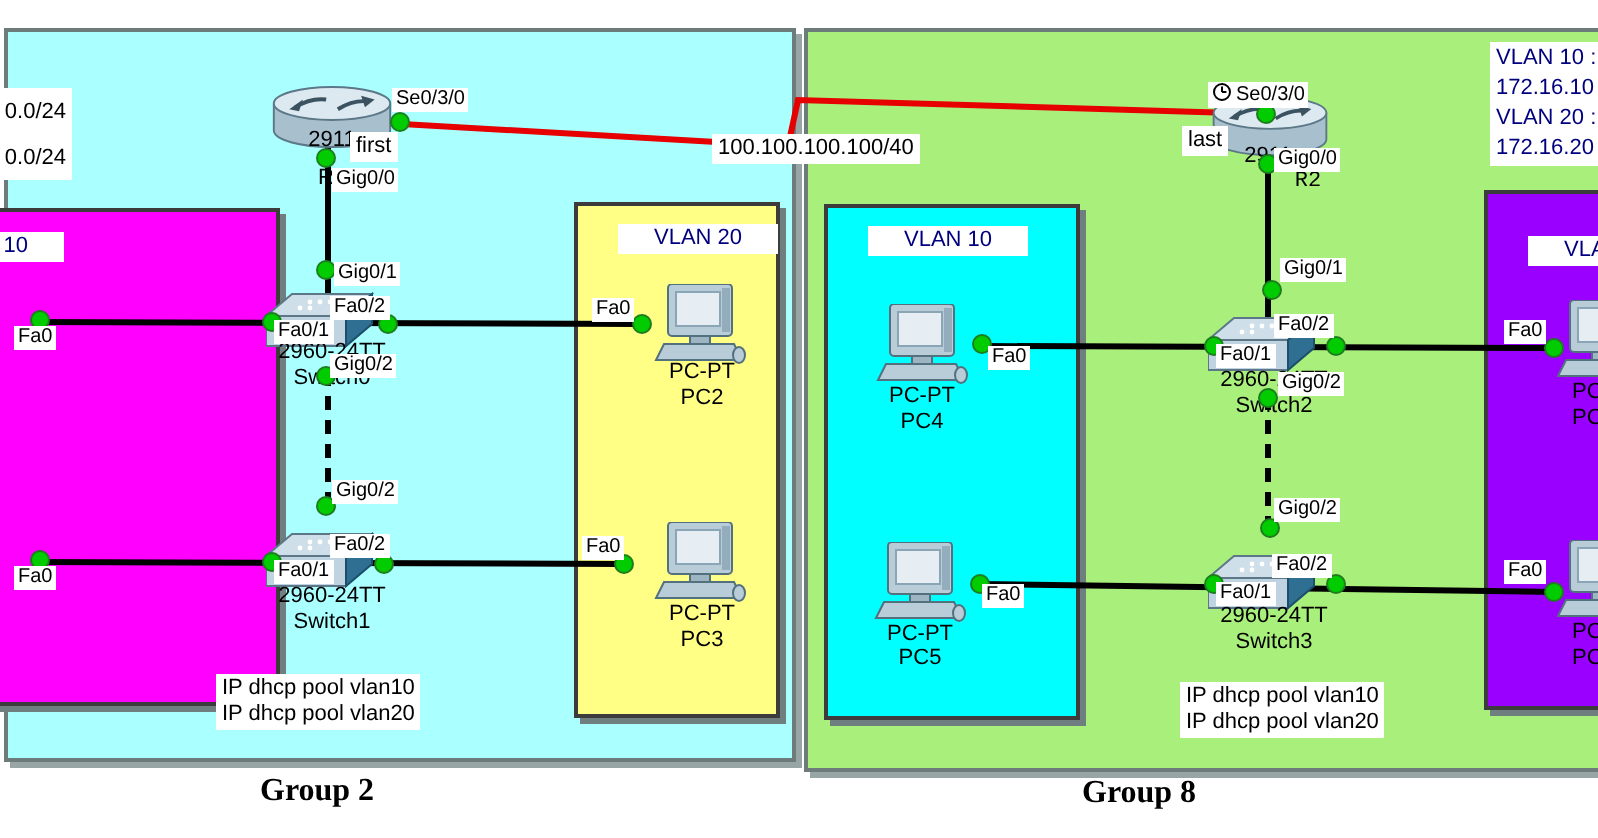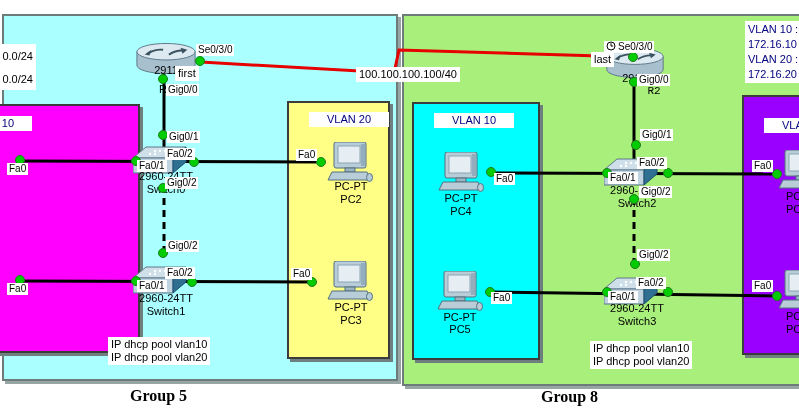--- a/index.html
+++ b/index.html
@@ -233,29 +233,29 @@
   <div>0.0/24</div>
 </div>
 <div class="note navy" style="left:745px;top:21px;width:90px;line-height:15px;">
   <div>VLAN 10 :</div>
   <div>172.16.10</div>
   <div>VLAN 20 :</div>
   <div>172.16.20</div>
 </div>
 <div class="note" style="left:356px;top:67px;">100.100.100.100/40</div>
 <div class="note" style="left:175px;top:66px;">first</div>
-<div class="note" style="left:591px;top:52px;">last</div>
+<div class="note" style="left:591px;top:63px;">last</div>
 <div class="note" style="left:108px;top:337px;">
   <div>IP dhcp pool vlan10</div>
   <div>IP dhcp pool vlan20</div>
 </div>
 <div class="note" style="left:590px;top:341px;">
   <div>IP dhcp pool vlan10</div>
   <div>IP dhcp pool vlan20</div>
 </div>
 
 <div class="vlabel" style="left:-48px;top:116px;">VLAN 10</div>
 <div class="vlabel" style="left:309px;top:112px;">VLAN 20</div>
 <div class="vlabel" style="left:434px;top:113px;">VLAN 10</div>
 <div class="vlabel" style="left:764px;top:118px;">VLAN 20</div>
 
-<div class="caption" style="left:130px;top:387px;">Group 5</div>
+<div class="caption" style="left:130px;top:387px;">Group 2</div>
 <div class="caption" style="left:541px;top:388px;">Group 8</div>
 
 </body></html>

